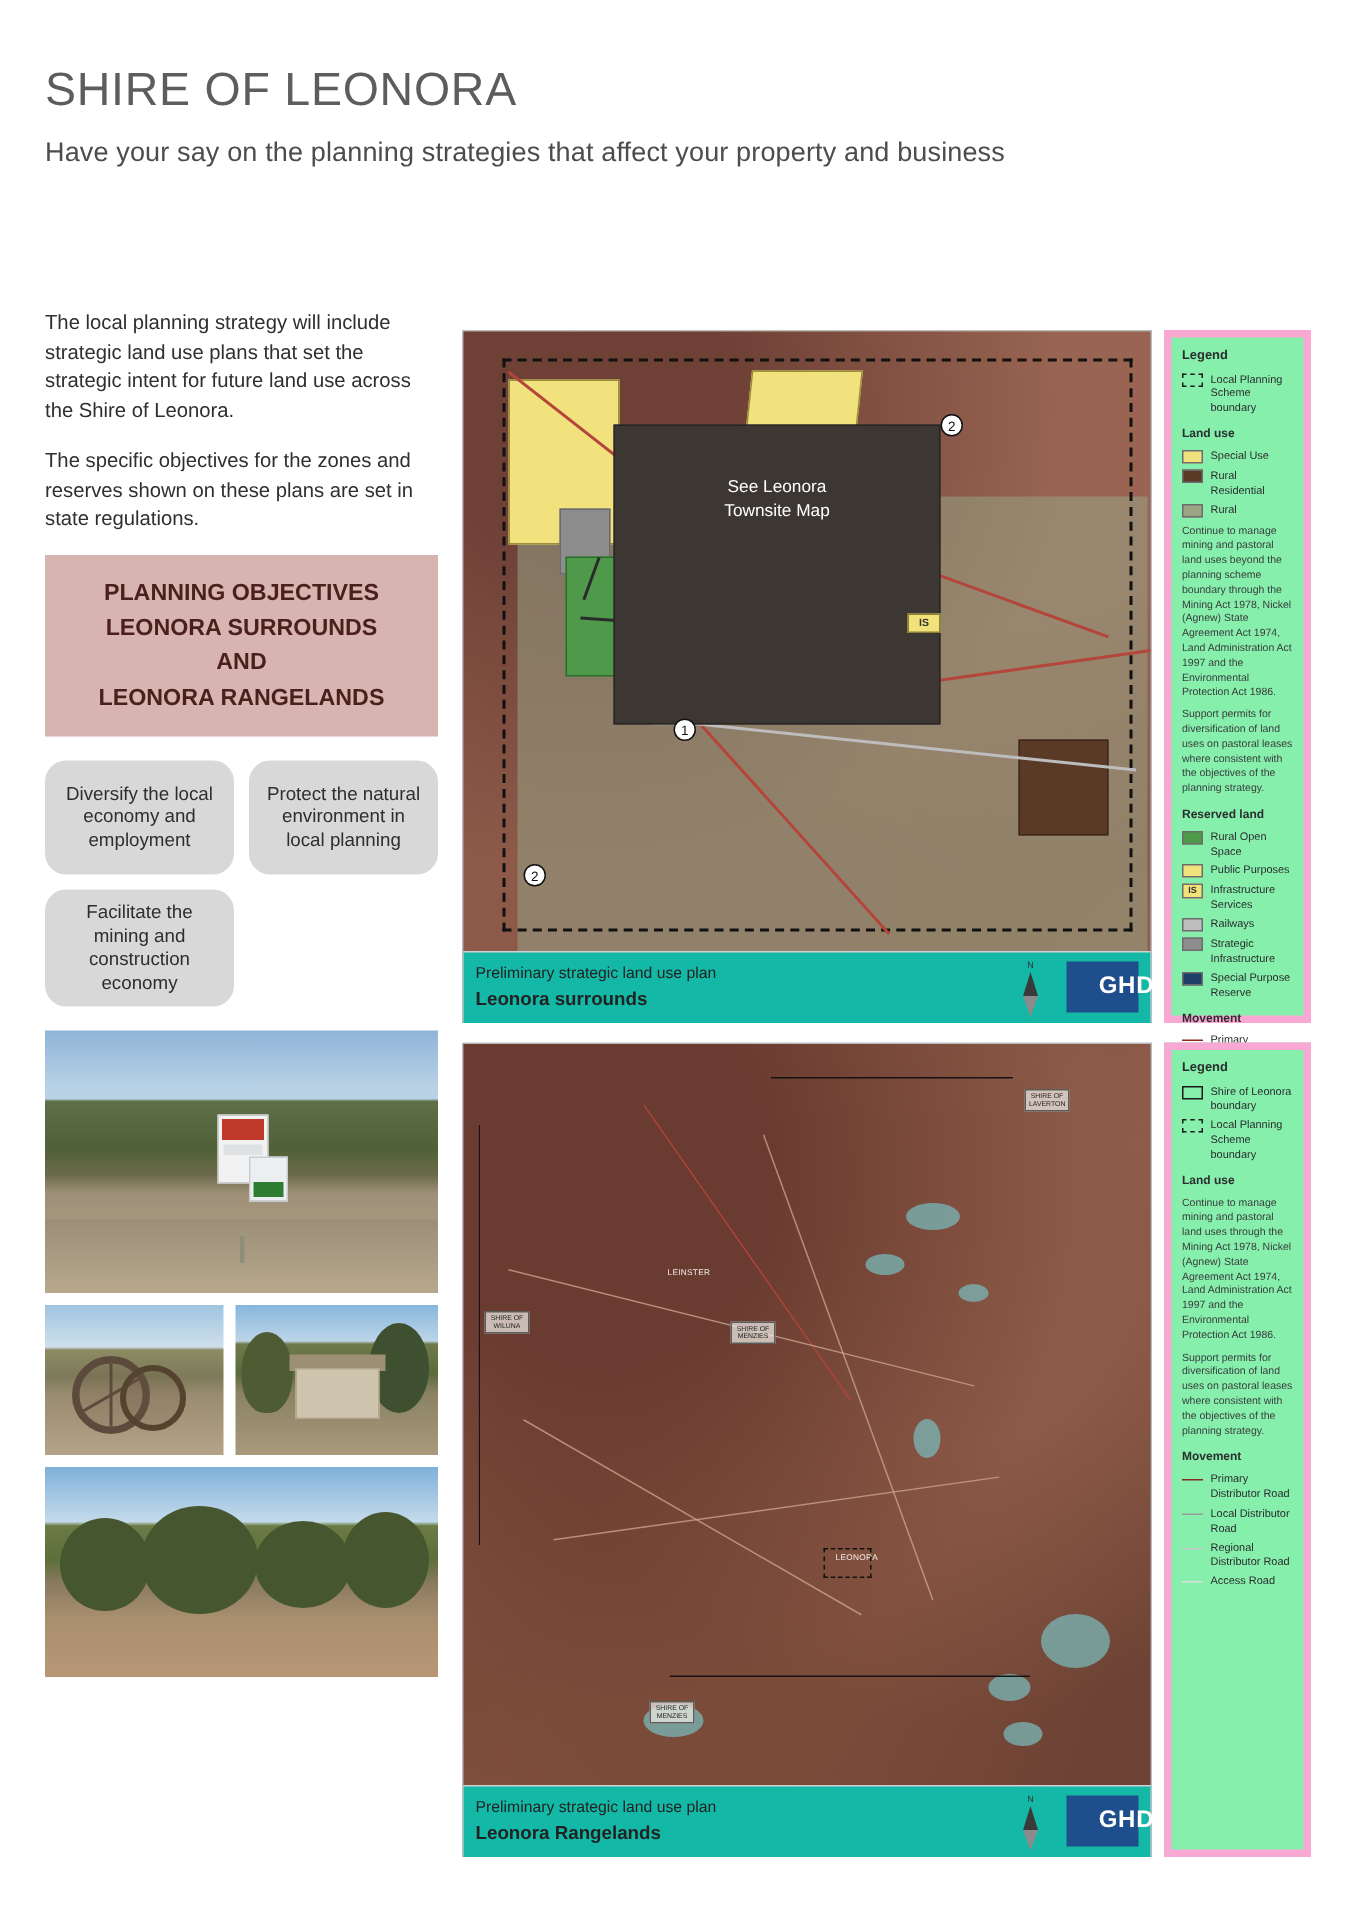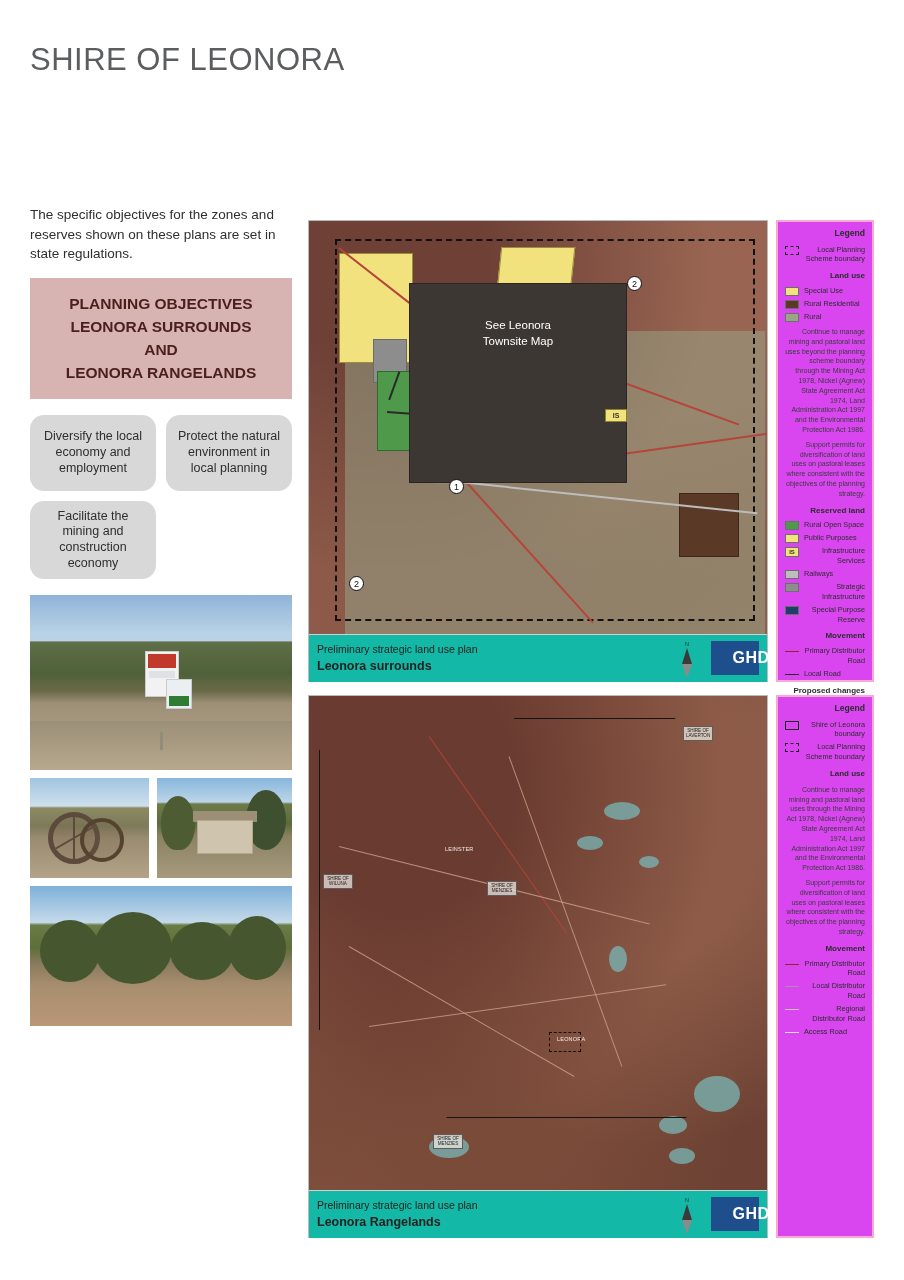--- a/index.html
+++ b/index.html
@@ -135,22 +135,22 @@
   }
   .ghd {
     position:absolute; right:8px; top:6px; width:48px; height:34px; background:#1f4e8c;
     color:#fff; font-weight:700; font-size:16px; display:flex; align-items:center; justify-content:center;
     letter-spacing:.5px;
     padding-left:32px;
   }
 
   
   .legend {
-    position:absolute; border:2px solid #f9a8d4; background:#d946ef; padding:6px 7px;
-    font-size:7.3px; color:#2b2d2f; line-height:1.35;text-align:right;
+    position:absolute; border:5px solid #f9a8d4; background:#86efac; padding:6px 7px;
+    font-size:7.3px; color:#2b2d2f; line-height:1.35;
   }
   .legend h4 { font-size:8.6px; margin:0 0 5px 0; font-weight:700; }
   .legend h5 { font-size:8px; margin:7px 0 4px 0; font-weight:700; }
   .lg-row { display:flex; align-items:flex-start; gap:5px; margin-bottom:3px; }
   .sw { width:14px; height:9px; flex:0 0 14px; border:1px solid #6d6d6d; margin-top:1px; }
   .sw.line { height:0; border:0; border-top:1.6px solid #8a2a21; margin-top:5px; }
   .sw.line-blk { height:0; border:0; border-top:1.3px solid #222; margin-top:5px; }
   .sw.line-gry { height:0; border:0; border-top:1.3px solid #b3b3b3; margin-top:5px; }
   .sw.dash {
     height:9px; border:1.4px dashed #1a1a1a; background:transparent;
@@ -237,25 +237,27 @@
   }
   .m2-leonora { position:absolute; border:1.2px dashed #111; }
 </style>
 </head>
 <body>
 
 <div class="page">
 
   <div class="header">
     <div class="h-shire">SHIRE OF LEONORA</div>
+    <div class="h-sub">Have your say on the planning strategies that affect your property and business</div>
   </div>
 
   <div class="body-wrap">
 
     <div class="left-col">
+      <div class="para">The local planning strategy will include strategic land use plans that set the strategic intent for future land use across the Shire of Leonora.</div>
       <div class="para">The specific objectives for the zones and reserves shown on these plans are set in state regulations.</div>
 
       <div class="objectives-box">
         <div>PLANNING OBJECTIVES</div>
         <div>LEONORA SURROUNDS</div>
         <div>AND</div>
         <div>LEONORA RANGELANDS</div>
       </div>
 
       <div class="chips">

